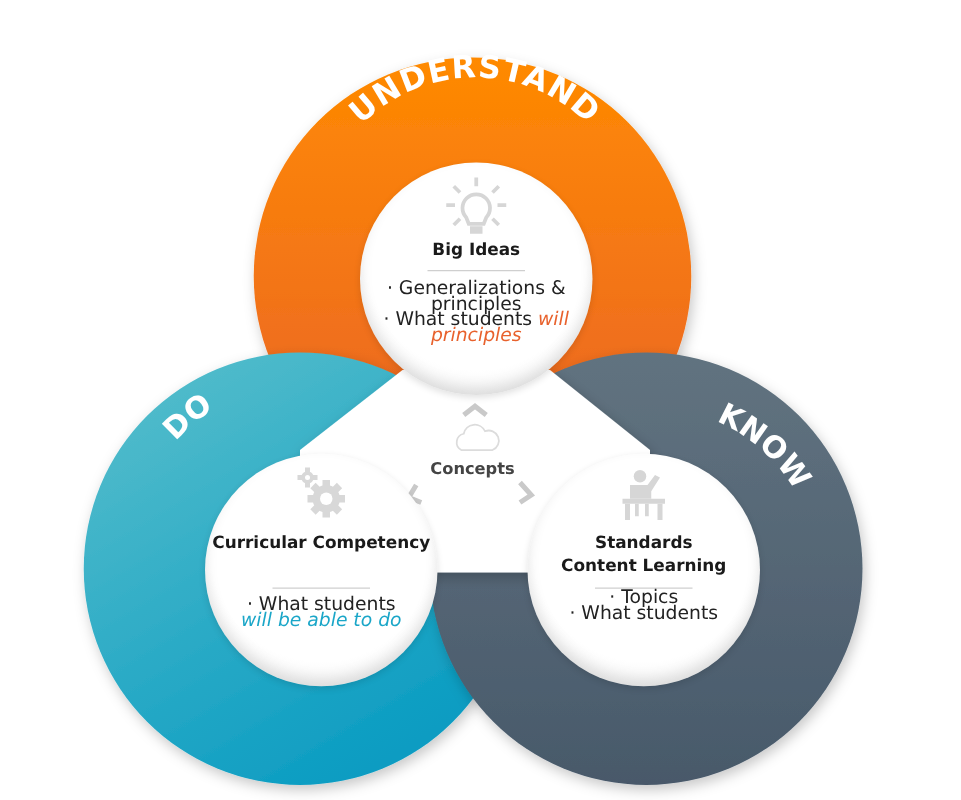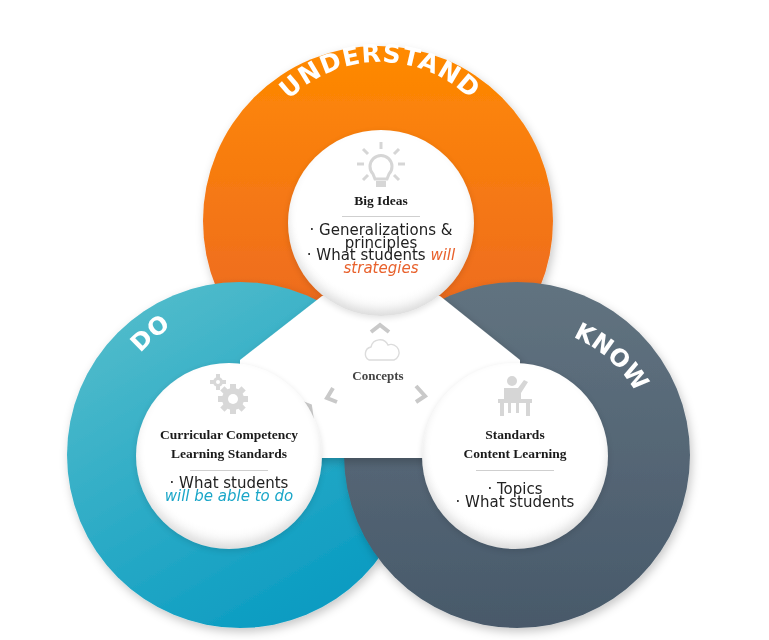--- a/index.html
+++ b/index.html
@@ -4,29 +4,29 @@
 <style>
   html, body { margin: 0; padding: 0; background: #ffffff; }
   body { width: 769px; height: 640px; position: relative; overflow: hidden;
          font-family: "DejaVu Sans", "Liberation Sans", sans-serif; }
   #diagram { position: absolute; left: 0; top: 0; width: 769px; height: 640px; }
   .inner { position: absolute; border-radius: 50%;
            background: radial-gradient(circle at 50% 42%, #ffffff 0%, #ffffff 62%, #f1f1f1 82%, #dcdcdc 100%);
            box-shadow: inset 0 -6px 10px rgba(0,0,0,0.10), 0 2px 6px rgba(0,0,0,0.12);
            text-align: center; color: #1a1a1a; }
   .inner .icon { position: absolute; left: 0; right: 0; margin: auto; }
-  .inner .title { position: absolute; left: 0; right: 0; font-weight: bold; font-size: 13.5px; line-height: 19px; font-family: Liberation Serif, serif; }
+  .inner .title { position: absolute; left: 0; right: 0; font-weight: bold; font-size: 13.5px; line-height: 19px; }
   .inner .rule { position: absolute; left: 50%; width: 78px; margin-left: -39px; height: 1px; background: #cfcfcf; }
   .inner .bullets { position: absolute; left: 0; right: 0; font-size: 15px; line-height: 12.5px; color: #222; }
   .em-orange { color: #e8612c; font-style: italic; }
   .em-teal { color: #1aa6c8; font-style: italic; }
   .em-navy { color: #2e3a8c; }
   .em-navy-i { color: #2e3a8c; font-style: italic; }
   .concepts { position: absolute; left: 330px; top: 368px; width: 96px; text-align: center;
-              font-size: 13px; font-weight: bold; color: #444; font-family: Liberation Serif, serif; }
+              font-size: 13px; font-weight: bold; color: #444; }
   .ring-label { font-family: "DejaVu Sans", sans-serif; font-weight: bold; fill: #ffffff; }
 </style>
 </head>
 <body>
 
 <div id="diagram">
   <svg width="769" height="640" viewBox="0 0 769 640" style="position:absolute;left:0;top:0">
     <defs>
       <linearGradient id="gOrange" x1="0" y1="0" x2="0" y2="1">
         <stop offset="0" stop-color="#ff8a00"></stop>
@@ -97,42 +97,41 @@
         <line x1="12" y1="40" x2="17" y2="35"></line>
         <line x1="48" y1="40" x2="43" y2="35"></line>
         <path d="M22 34 a11 11 0 1 1 16 0 l-2 5 h-12 z"></path>
       </g>
       <rect x="25" y="41" width="10" height="6" fill="#d6d6d6"></rect>
     </svg>
     <div class="title" style="top:61px;">Big Ideas</div>
     <div class="rule" style="top:86px;"></div>
     <div class="bullets" style="top:94px;">
       <div>· Generalizations &amp; principles</div>
-      <div><span>· What students </span><span class="em-orange">will strategies</span></div>
+      <div><span>· What students </span><span class="em-orange">will principles</span></div>
     </div>
   </div>
 
-  <div class="inner" style="left:136px; top:363px; width:186px; height:186px;text-align:center;">
+  <div class="inner" style="left:164px; top:363px; width:186px; height:186px;text-align:center;">
     <svg class="icon" width="50" height="44" viewBox="0 0 50 44" style="top:10px;">
       <g fill="#d8d8d8">
         <circle cx="14" cy="9" r="5"></circle>
         <rect x="12" y="1" width="4" height="16"></rect>
         <rect x="6" y="7" width="16" height="4"></rect>
         <circle cx="29" cy="26" r="11"></circle>
         <rect x="26" y="11" width="6" height="30"></rect>
         <rect x="14" y="23" width="30" height="6"></rect>
         <rect x="26" y="11" width="6" height="30" transform="rotate(45 29 26)"></rect>
         <rect x="26" y="11" width="6" height="30" transform="rotate(-45 29 26)"></rect>
       </g>
       <circle cx="14" cy="9" r="2" fill="#fff"></circle>
       <circle cx="29" cy="26" r="5" fill="#fff"></circle>
     </svg>
     <div class="title" style="top:62px;">
       <div>Curricular Competency</div>
-      <div>Learning Standards</div>
     </div>
     <div class="rule" style="top:107px;"></div>
     <div class="bullets" style="top:114px;">
       <div>· What students</div>
       <div class="em-teal">will be able to do</div>
     </div>
   </div>
 
   <div class="inner" style="left:422px; top:363px; width:186px; height:186px;">
     <svg class="icon" width="46" height="44" viewBox="0 0 46 44" style="top:10px;">
@@ -144,18 +143,18 @@
         <rect x="34" y="30" width="4" height="13"></rect>
         <rect x="16" y="30" width="3" height="10"></rect>
         <rect x="24" y="30" width="3" height="10"></rect>
       </g>
     </svg>
     <div class="title" style="top:62px;">
       <div>Standards</div>
       <div>Content Learning</div>
     </div>
     <div class="rule" style="top:107px;"></div>
-    <div class="bullets" style="top:120px;text-align:center;">
+    <div class="bullets" style="top:108px;text-align:center;">
       <div>· Topics</div>
       <div>· What students</div>
     </div>
   </div>
 </div>
 
 </body></html>

